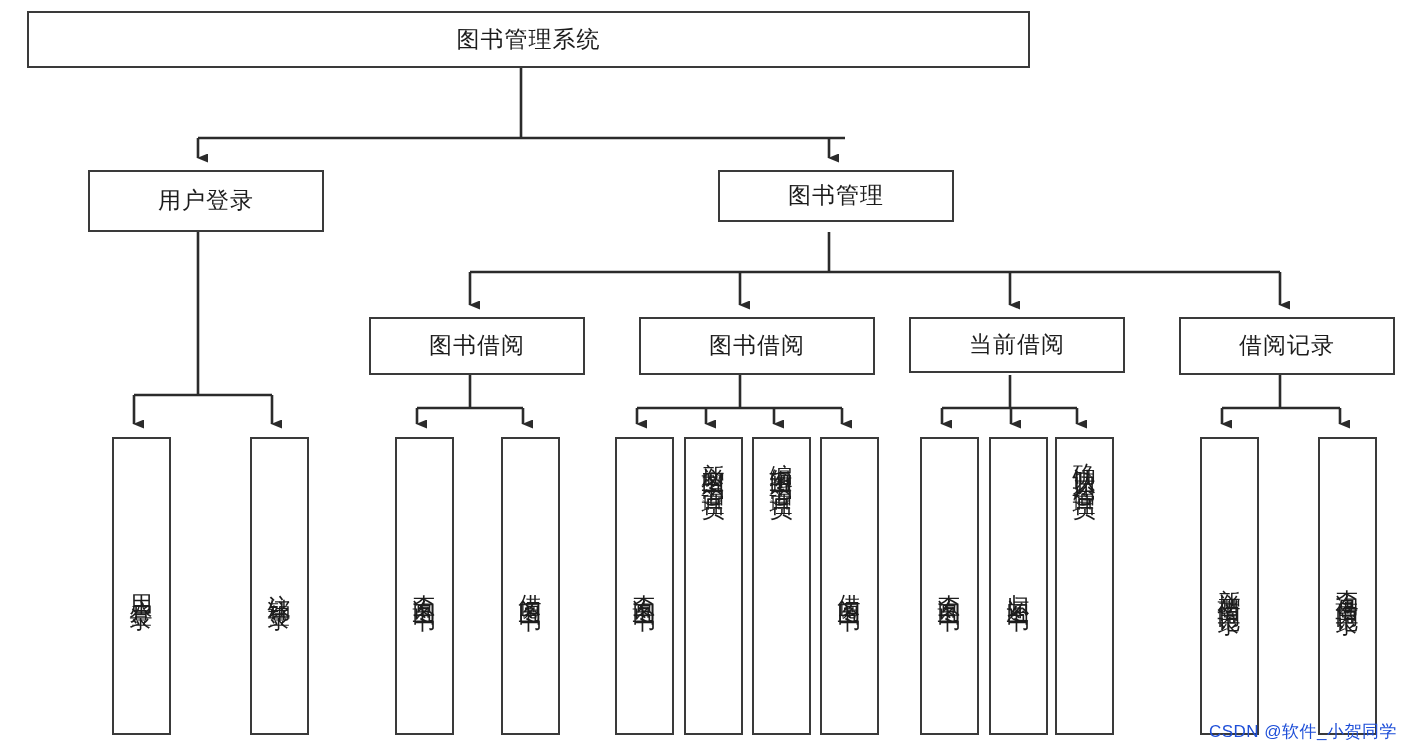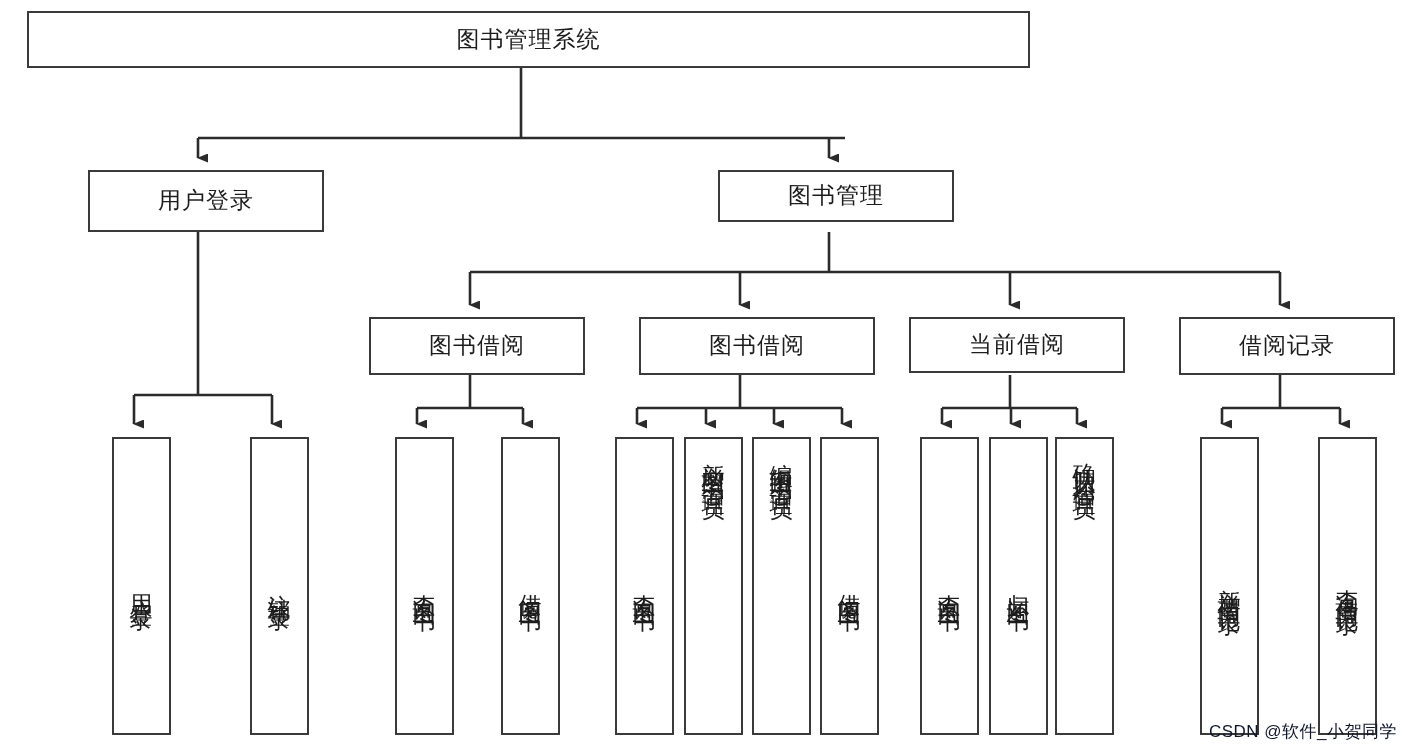--- a/index.html
+++ b/index.html
@@ -64,21 +64,21 @@
     top: 0;
     width: 1405px;
     height: 747px;
     pointer-events: none;
   }
   .watermark {
     position: absolute;
     right: 8px;
     bottom: 4px;
     font-size: 17px;
-    color: #0f172a;
+    color: #1d4ed8;
     white-space: nowrap;
     letter-spacing: 0.5px;
   }
 </style>
 </head>
 <body>
 
 <div id="diagram-root">
 
   <svg id="connector-layer" viewBox="0 0 1405 747" width="1405" height="747" xmlns="http://www.w3.org/2000/svg">

